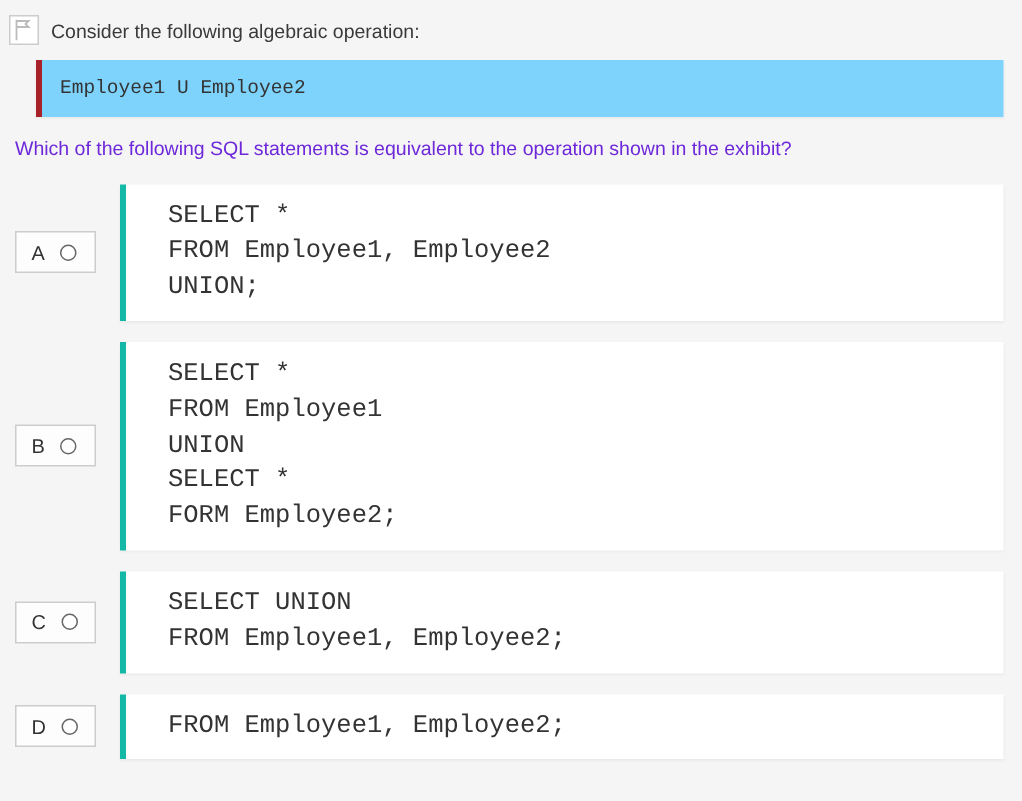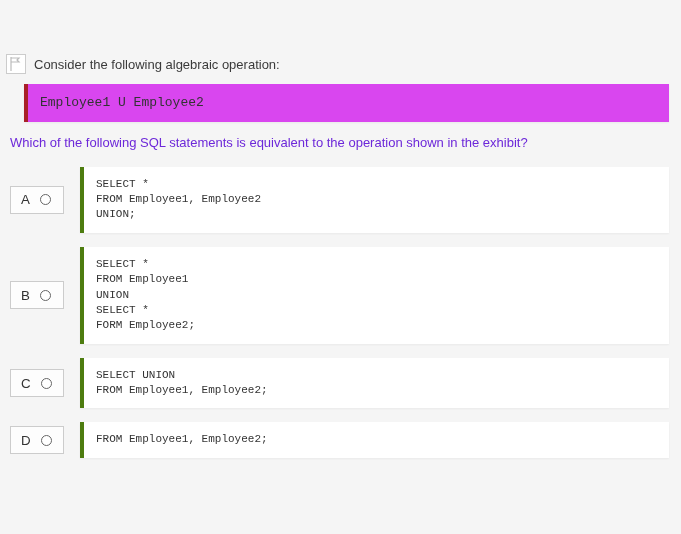--- a/index.html
+++ b/index.html
@@ -6,32 +6,32 @@
   body {
     font-family: Arial, Helvetica, sans-serif;
     background: #f5f5f5;
     color: #333;
     width: 681px;
     height: 534px;
     overflow: hidden;
     font-size: 13px;
     line-height: 1.4;
   }
-  .wrap { padding: 10px 12px 10px 6px; margin-top: 44px; }
+  .wrap { padding: 10px 12px 10px 6px; }
   .intro-row { display: flex; align-items: flex-start; gap: 8px; margin-bottom: 10px; }
   .flag-icon {
     width: 20px; height: 20px; flex-shrink: 0;
     display: flex; align-items: center; justify-content: center;
     border: 1px solid #ccc; color: #bbb; font-size: 12px;
     background: #fff;
   }
   .intro-text { color: #3a3a3a; padding-top: 2px; }
   .code-block {
     border-left: 4px solid #a82028;
-    background: #d946ef;
+    background: #7dd3fc;
     padding: 10px 12px;
     font-family: "Courier New", Courier, monospace;
     font-size: 13px;
     color: #333;
     white-space: pre;
     box-shadow: 0 1px 2px rgba(0,0,0,0.05);
     margin-bottom: 12px;
     margin-left: 18px;
   }
   .question2 { margin: 8px 0 14px 4px; color: #6d28d9; }
@@ -56,25 +56,25 @@
     align-self: center;
     min-width: 54px;
   }
   .option-btn .letter { font-weight: 400; }
   .radio {
     width: 11px; height: 11px; border-radius: 50%;
     border: 1.5px solid #666; background: #fff;
   }
   .option-code {
     flex: 1;
-    border-left: 4px solid #4d7c0f;
+    border-left: 4px solid #14b8a6;
     background: #fff;
-    padding: 10px 12px;
+    padding: 10px 28px;
     font-family: "Courier New", Courier, monospace;
-    font-size: 11px;
+    font-size: 17px;
     color: #333;
     white-space: pre;
     box-shadow: 0 1px 2px rgba(0,0,0,0.05);
   }
 </style>
 </head>
 <body>
 
 <div class="wrap">
 

